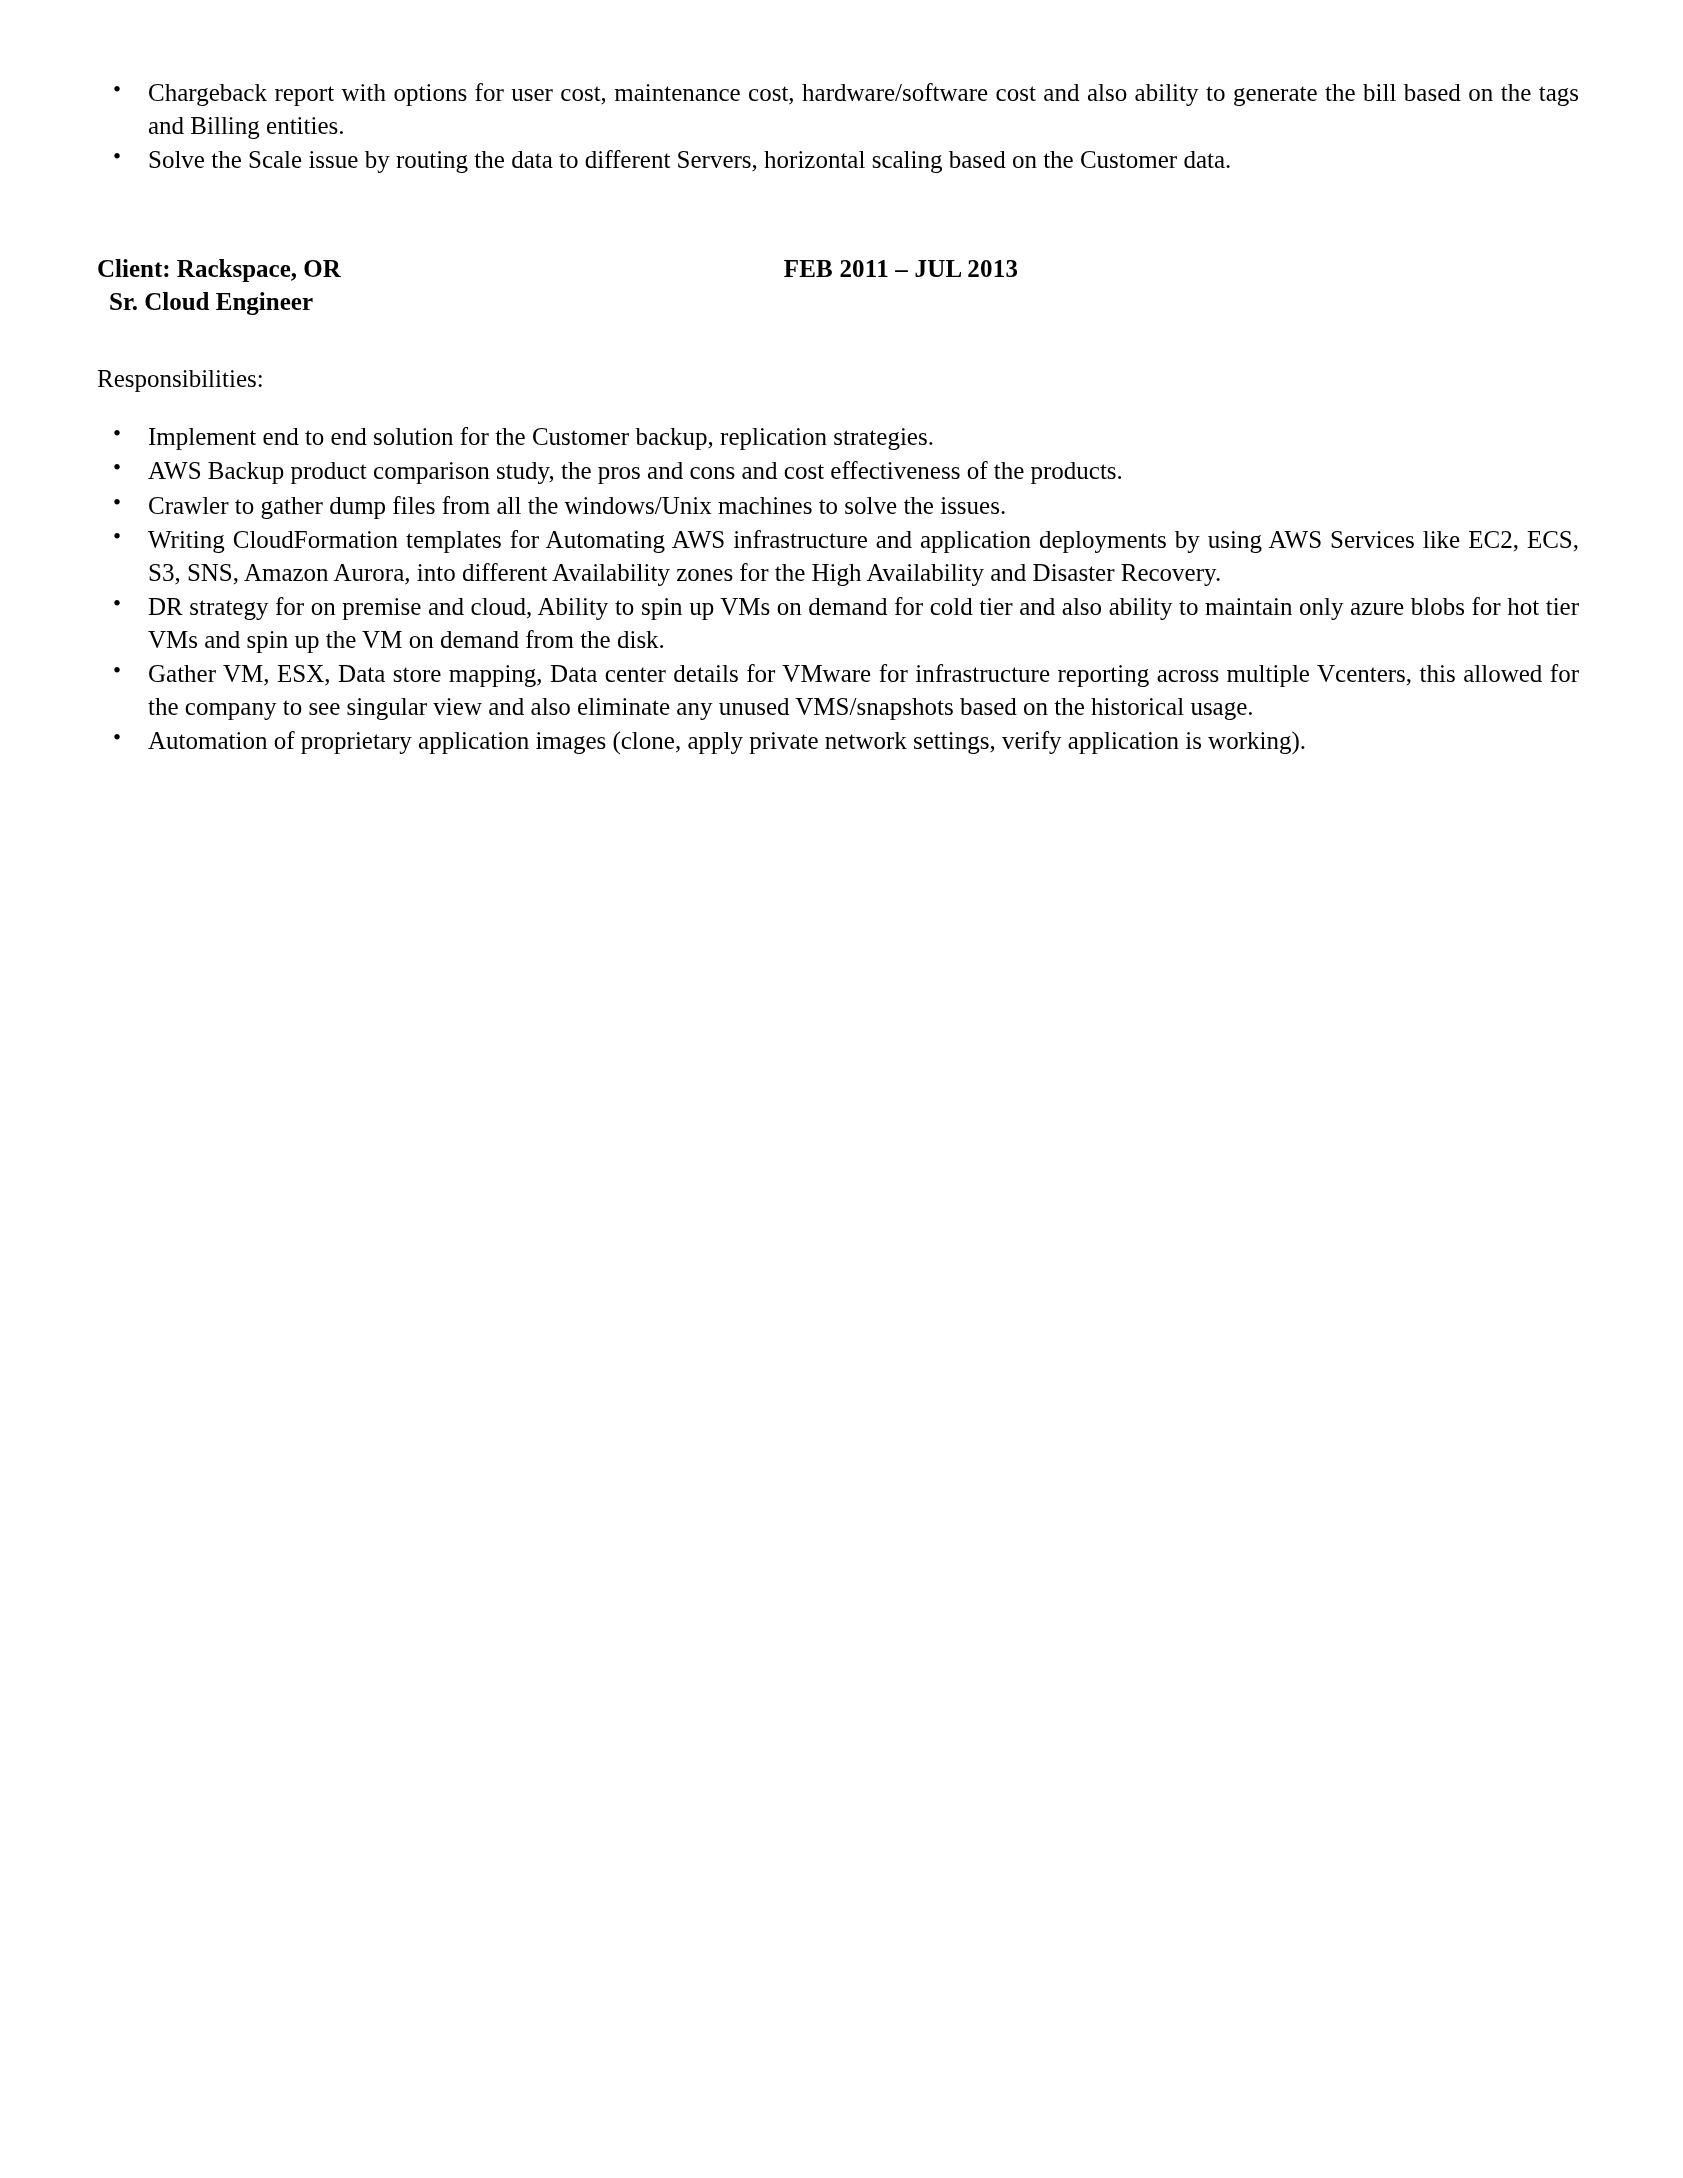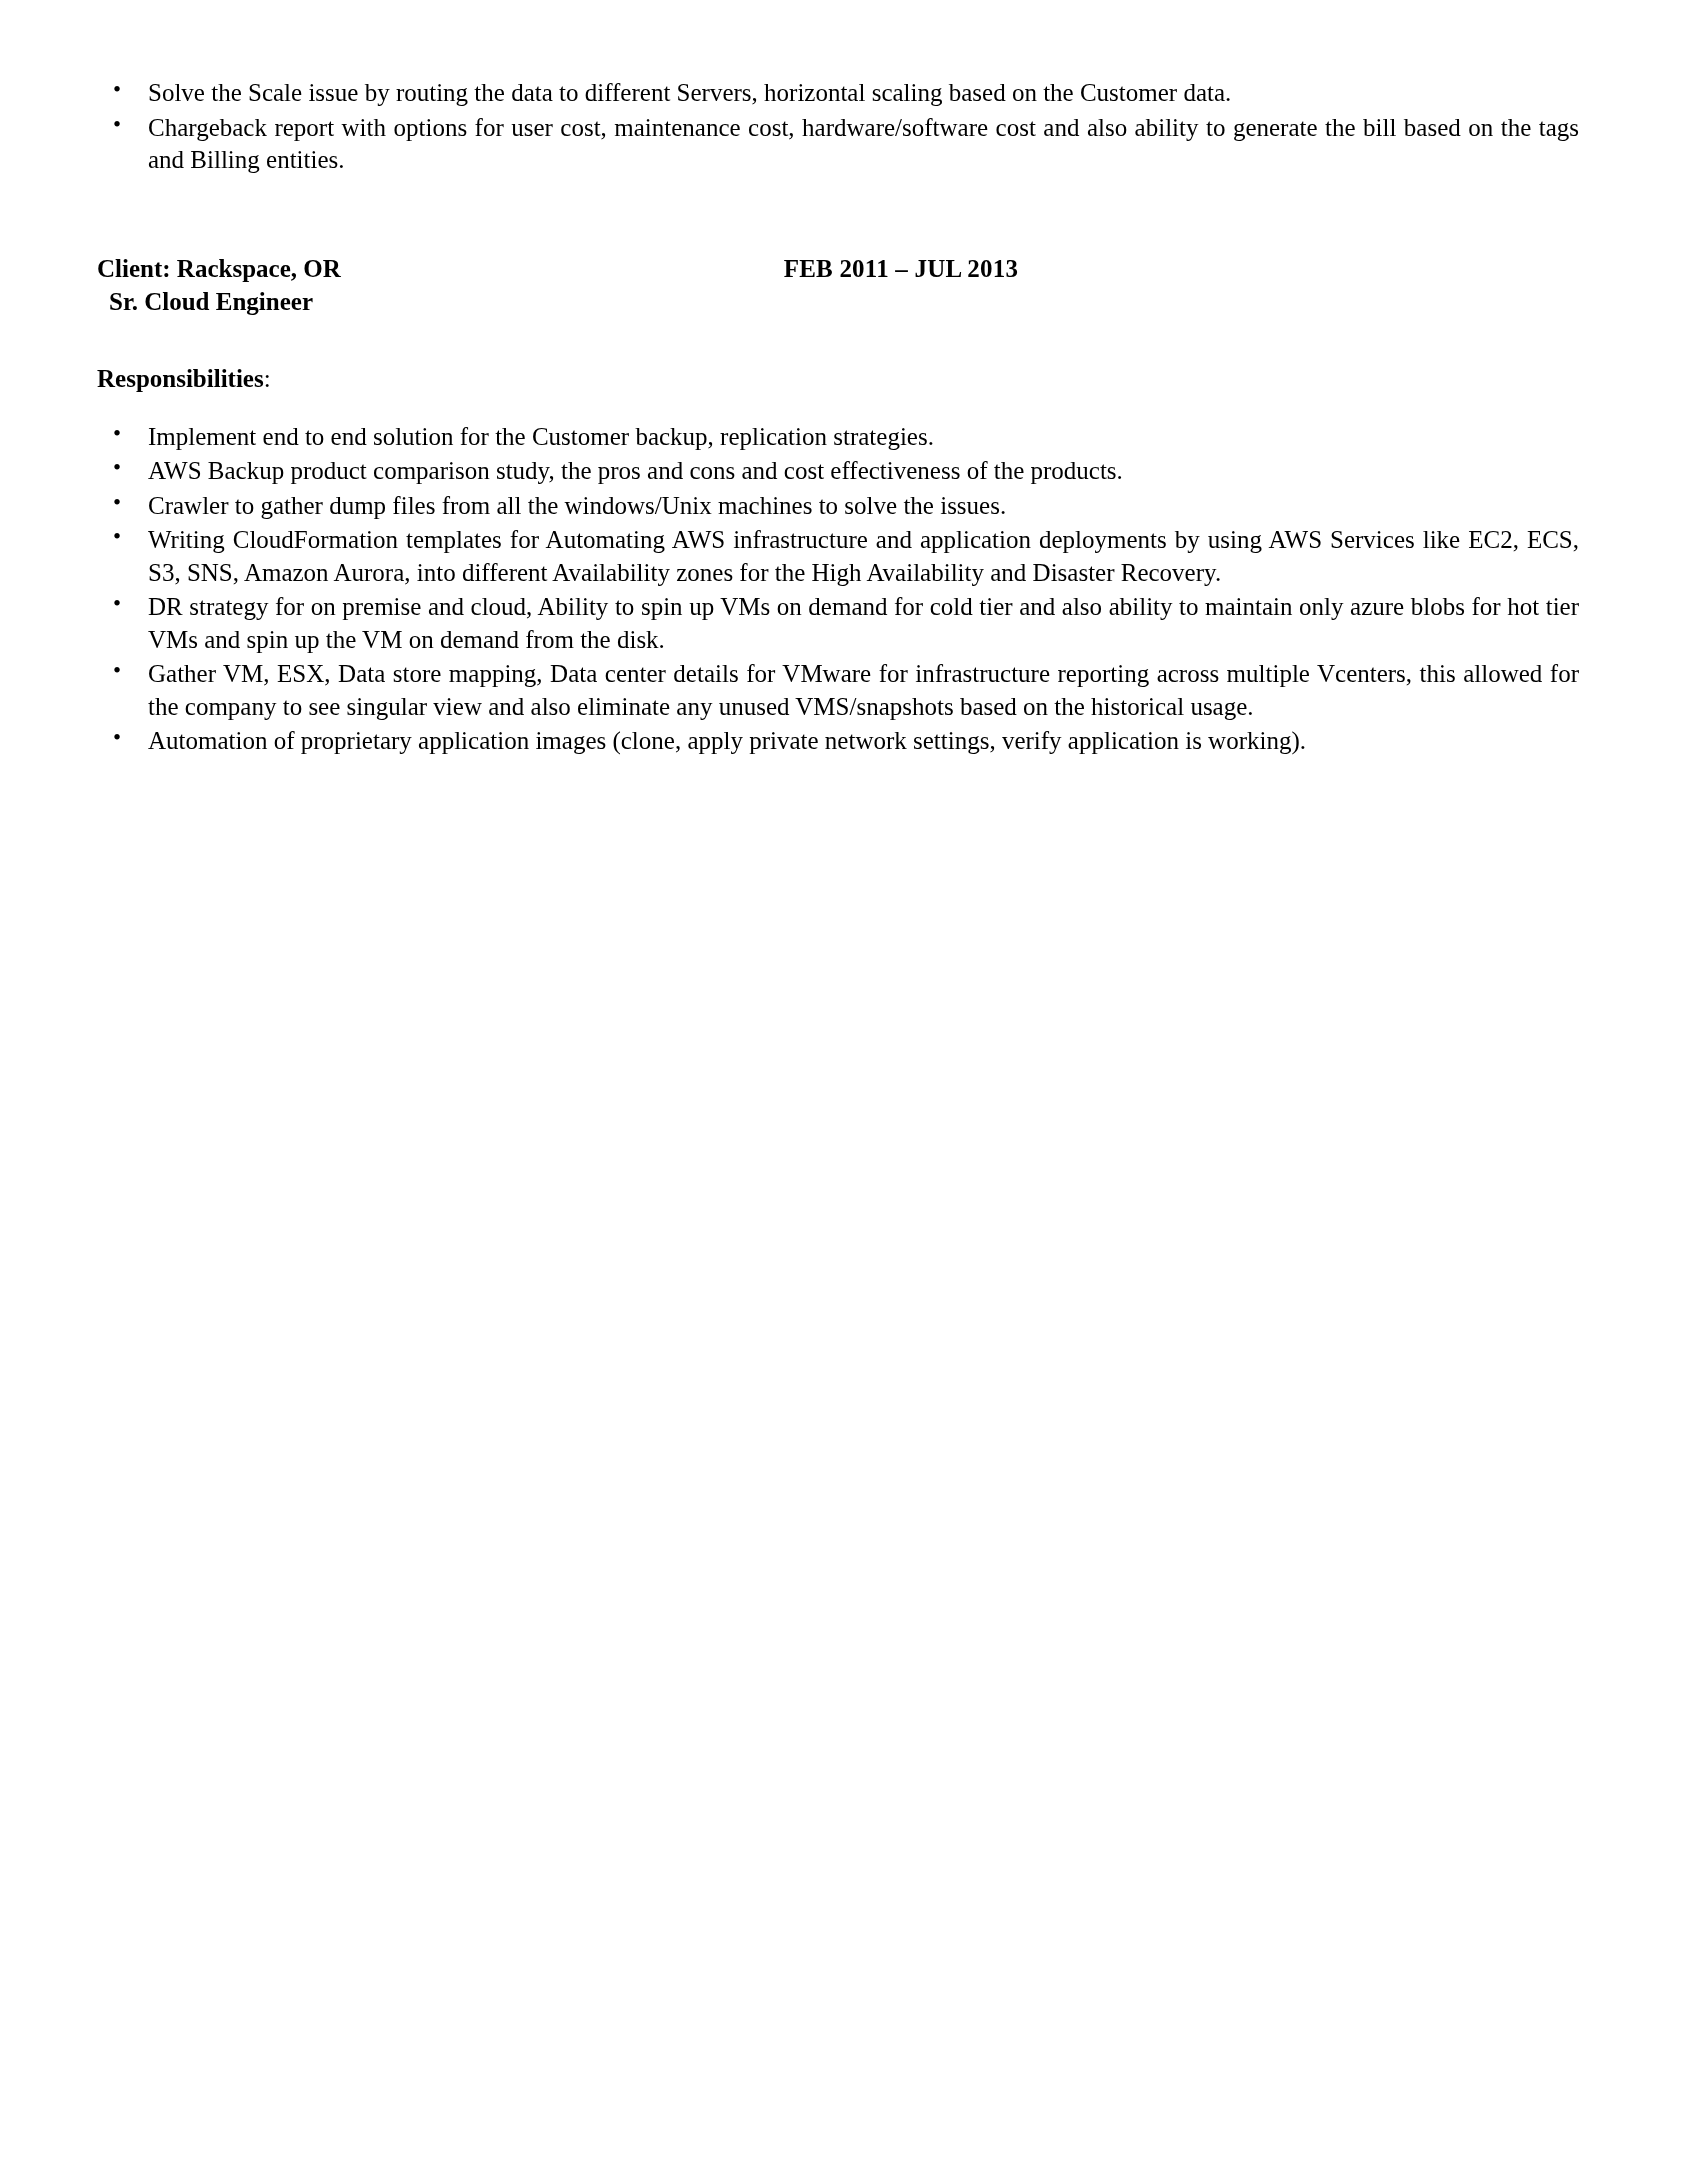--- a/index.html
+++ b/index.html
@@ -66,34 +66,34 @@
   .role-line {
     font-size: 25px;
     font-weight: bold;
     line-height: 1.32;
     margin-left: 12px;
   }
   .resp-heading {
     font-size: 25px;
     line-height: 1.32;
   }
-  .resp-heading b { font-weight: bold; }
+  .resp-heading b { font-weight: normal; }
   .resp-list > li {
     margin-bottom: 0px;
   }
   .nowrap { white-space: nowrap; }
 </style>
 </head>
 <body>
 
 <div class="page">
 
   <ul class="bullets top-list">
+    <li>Chargeback report with options for user cost, maintenance cost, hardware/software cost and also ability to generate the bill based on the tags and Billing entities.</li>
     <li>Solve the Scale issue by routing the data to different Servers, horizontal scaling based on the Customer data.</li>
-    <li>Chargeback report with options for user cost, maintenance cost, hardware/software cost and also ability to generate the bill based on the tags and Billing entities.</li>
   </ul>
 
   <div class="spacer-lg"></div>
 
   <div class="client-row">
     <span class="client-name">Client: Rackspace, OR</span>
     <span class="client-dates nowrap">FEB 2011 – JUL 2013</span>
   </div>
   <div class="role-line">Sr. Cloud Engineer</div>
 

